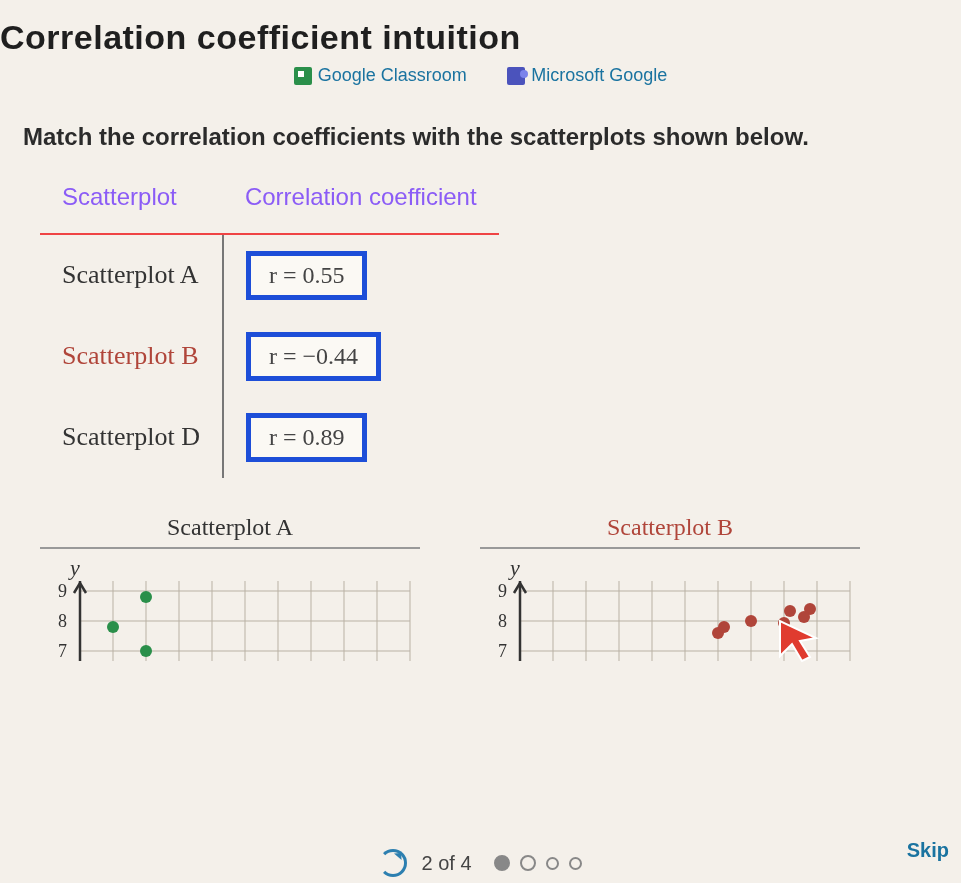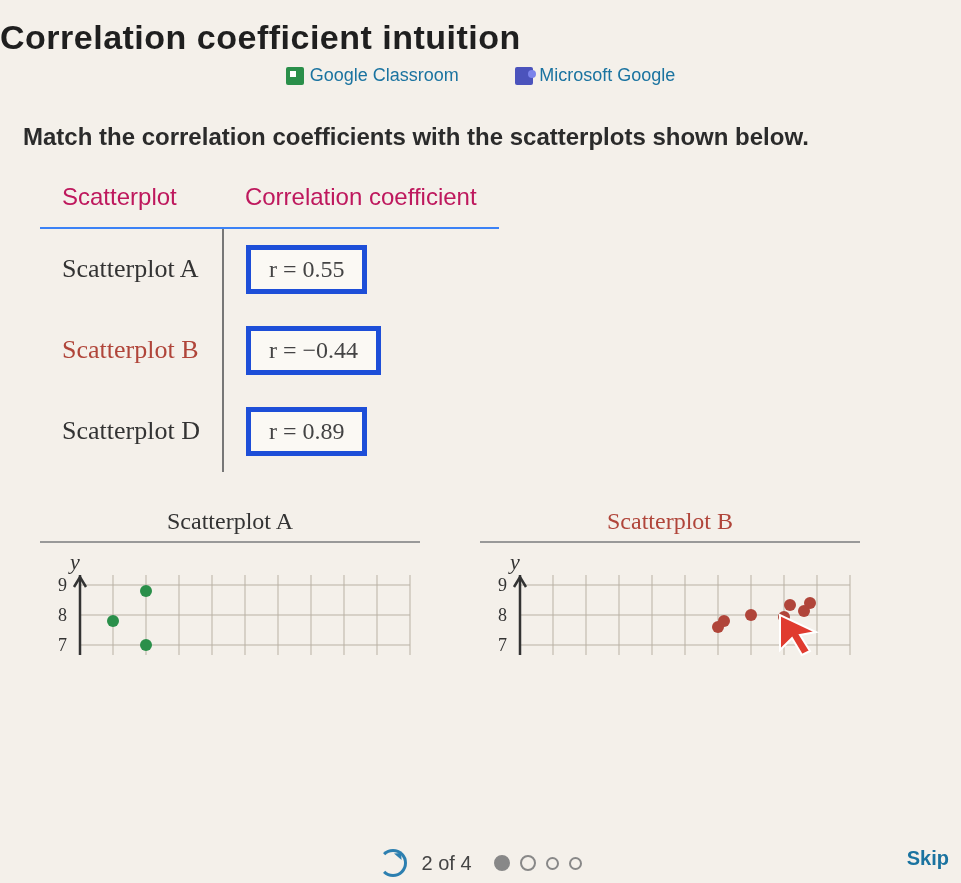--- a/index.html
+++ b/index.html
@@ -20,21 +20,21 @@
     letter-spacing: 0.5px;
   }
   .share-row {
     text-align: center;
     padding-bottom: 28px;
   }
   .share-link {
     display: inline-flex;
     align-items: center;
     gap: 6px;
-    margin: 0 26px;
+    margin: 0 18px;
     font-size: 18px;
     color: #1a73a0;
     font-weight: 500;
   }
   .share-link .gc-icon {
     width: 18px; height: 18px;
     background: #2a8f4a;
     display: inline-block;
     border-radius: 2px;
     position: relative;
@@ -58,23 +58,23 @@
     color: #2b2b2b;
     padding: 6px 12px 26px 23px;
   }
   .match-table {
     margin-left: 40px;
     border-collapse: collapse;
   }
   .match-table th {
     font-weight: 400;
     font-size: 24px;
-    color: #be185d;
-    padding: 6px 22px 16px 22px;
-    border-bottom: 2px solid #3b82f6;
+    color: #8b5cf6;
+    padding: 6px 22px 22px 22px;
+    border-bottom: 2px solid #ef4444;
     text-align: left;
   }
   .match-table td {
     padding: 16px 22px;
     font-size: 26px;
     font-family: Georgia, "Times New Roman", serif;
     color: #333;
   }
   .match-table td.col0 {
     border-right: 2px solid #777;
@@ -137,21 +137,21 @@
   .footer .reload::after{
     content:""; position:absolute; top:-4px; right:-2px;
     border: 5px solid transparent; border-bottom-color:#2c7fb0;
     transform: rotate(40deg);
   }
   .footer .dots { display:flex; gap:10px; align-items:center; margin-left:8px;}
   .footer .dot { width:12px; height:12px; border-radius:50%; border:2px solid #888;}
   .footer .dot.filled { background:#888; border-color:#888;}
   .footer .dot.sm { width:9px; height:9px;}
   .skip {
-    position:absolute; right:12px; bottom:13px;
+    position:absolute; right:12px; bottom:21px;
     color:#1a73a0; font-size:20px; font-weight:600;
   }
 </style>
 </head>
 <body>
 
 <div class="title">Correlation coefficient intuition</div>
 
 <div class="share-row">
   <span class="share-link">

